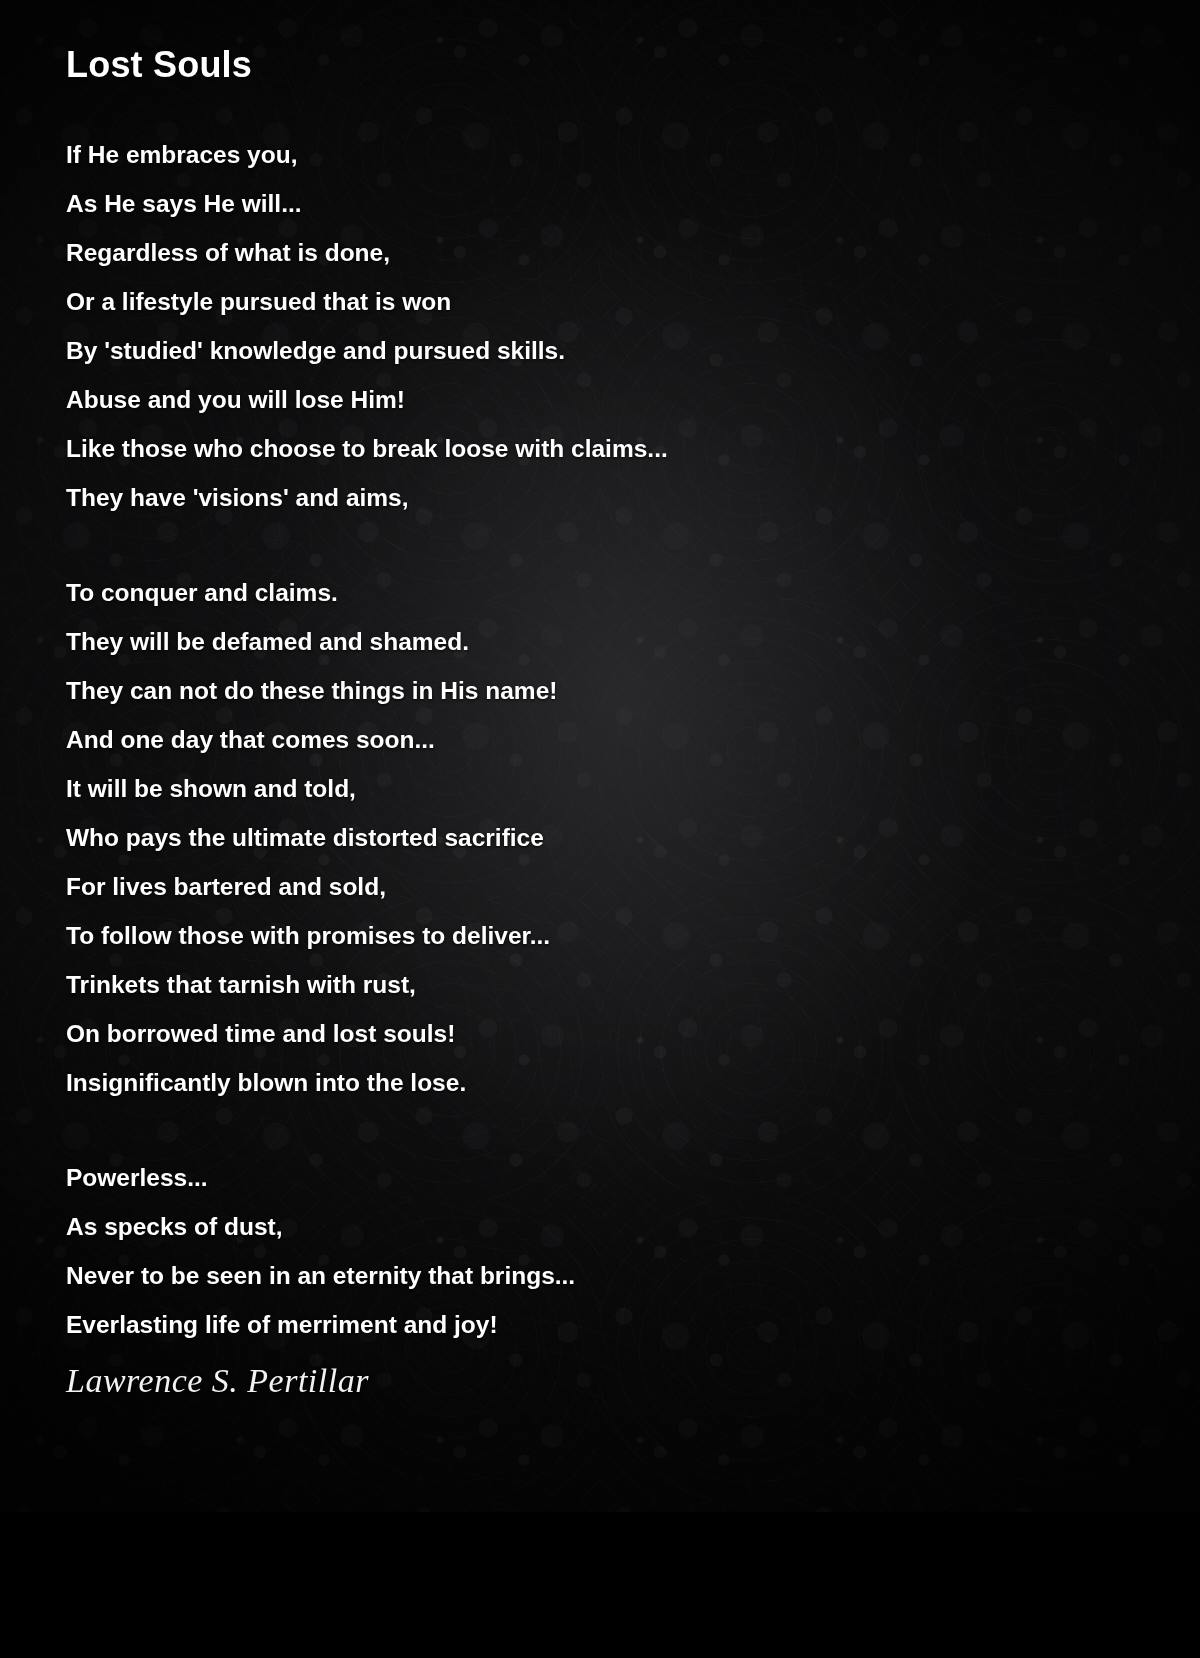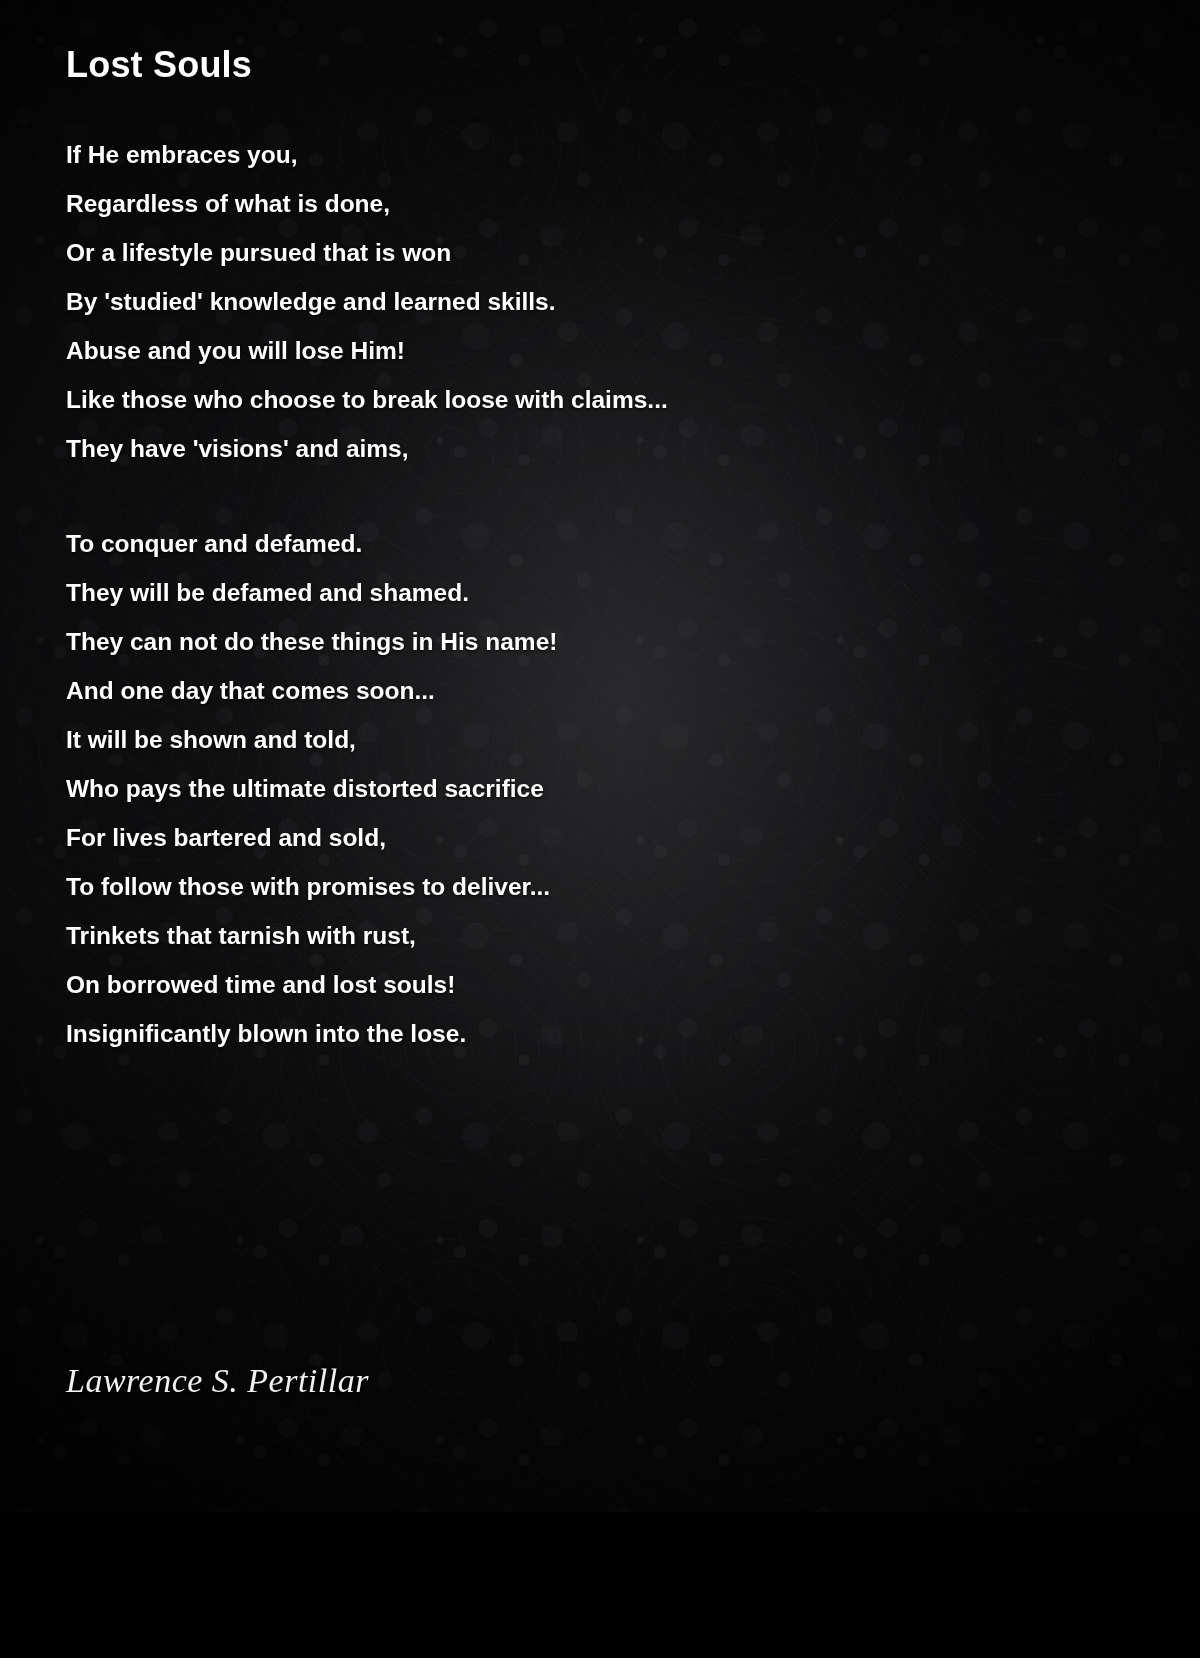--- a/index.html
+++ b/index.html
@@ -120,38 +120,45 @@
   <div class="damask"></div>
   <div class="damask2"></div>
   <div class="damask3"></div>
   <div class="vignette"></div>
 
   <div class="content">
     <h1 class="poem-title">Lost Souls</h1>
 
     <div class="stanza">
       <div class="line">If He embraces you,</div>
+      <div class="line">As He says He will...</div>
       <div class="line">Regardless of what is done,</div>
       <div class="line">Or a lifestyle pursued that is won</div>
-      <div class="line">By 'studied' knowledge and learned skills.</div>
+      <div class="line">By 'studied' knowledge and pursued skills.</div>
       <div class="line">Abuse and you will lose Him!</div>
       <div class="line">Like those who choose to break loose with claims...</div>
       <div class="line">They have 'visions' and aims,</div>
     </div>
 
     <div class="stanza">
-      <div class="line">To conquer and defamed.</div>
+      <div class="line">To conquer and claims.</div>
       <div class="line">They will be defamed and shamed.</div>
       <div class="line">They can not do these things in His name!</div>
       <div class="line">And one day that comes soon...</div>
       <div class="line">It will be shown and told,</div>
       <div class="line">Who pays the ultimate distorted sacrifice</div>
       <div class="line">For lives bartered and sold,</div>
       <div class="line">To follow those with promises to deliver...</div>
       <div class="line">Trinkets that tarnish with rust,</div>
       <div class="line">On borrowed time and lost souls!</div>
       <div class="line">Insignificantly blown into the lose.</div>
     </div>
 
+    <div class="stanza">
+      <div class="line">Powerless...</div>
+      <div class="line">As specks of dust,</div>
+      <div class="line">Never to be seen in an eternity that brings...</div>
+      <div class="line">Everlasting life of merriment and joy!</div>
+    </div>
   </div>
 
   <div class="author">Lawrence S. Pertillar</div>
 </div>
 
 </body></html>

